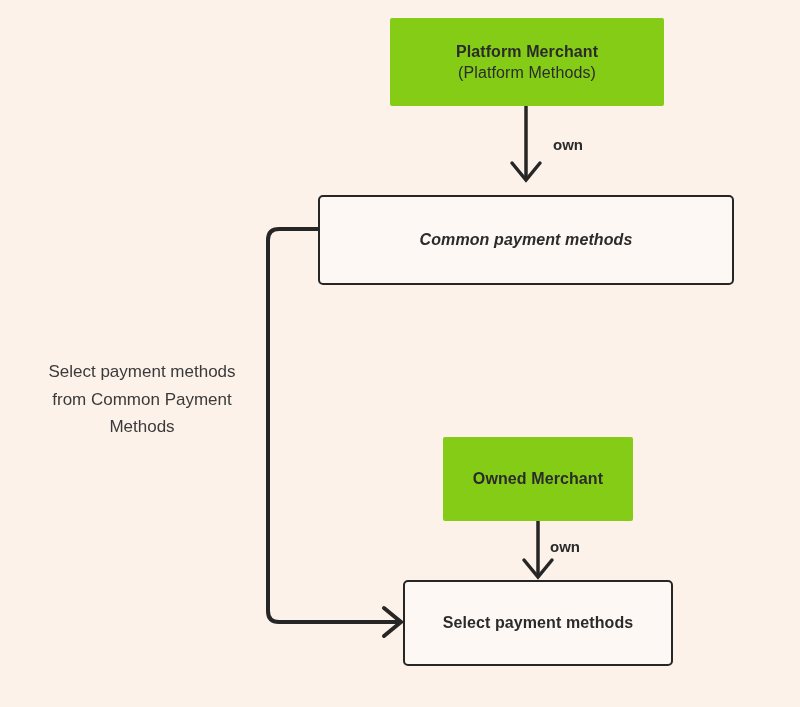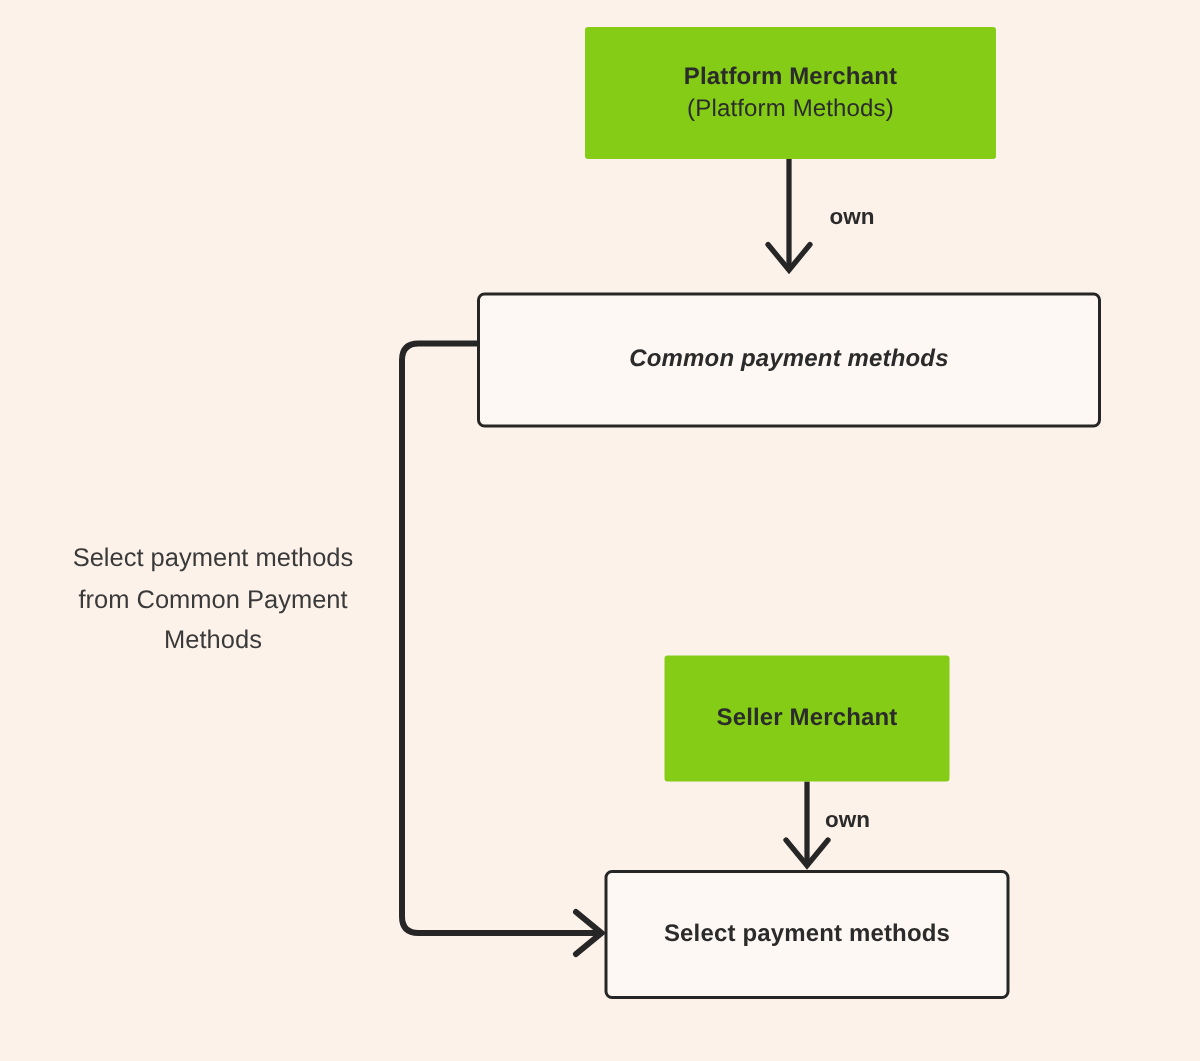--- a/index.html
+++ b/index.html
@@ -112,21 +112,21 @@
   <div class="node node-actor" id="node-platform-merchant">
     <div class="node-title">Platform Merchant</div>
     <div class="node-subtitle">(Platform Methods)</div>
   </div>
 
   <div class="node node-process" id="node-common-payment">
     <div class="node-title">Common payment methods</div>
   </div>
 
   <div class="node node-actor" id="node-seller-merchant">
-    <div class="node-title">Seller Merchant</div>
+    <div class="node-title">Owned Merchant</div>
   </div>
 
   <div class="node node-process" id="node-owned-payment">
     <div class="node-title">Select payment methods</div>
   </div>
 
   <div class="edge-label" id="label-own-platform">own</div>
 
   <div class="edge-label" id="label-own-seller">own</div>
 

